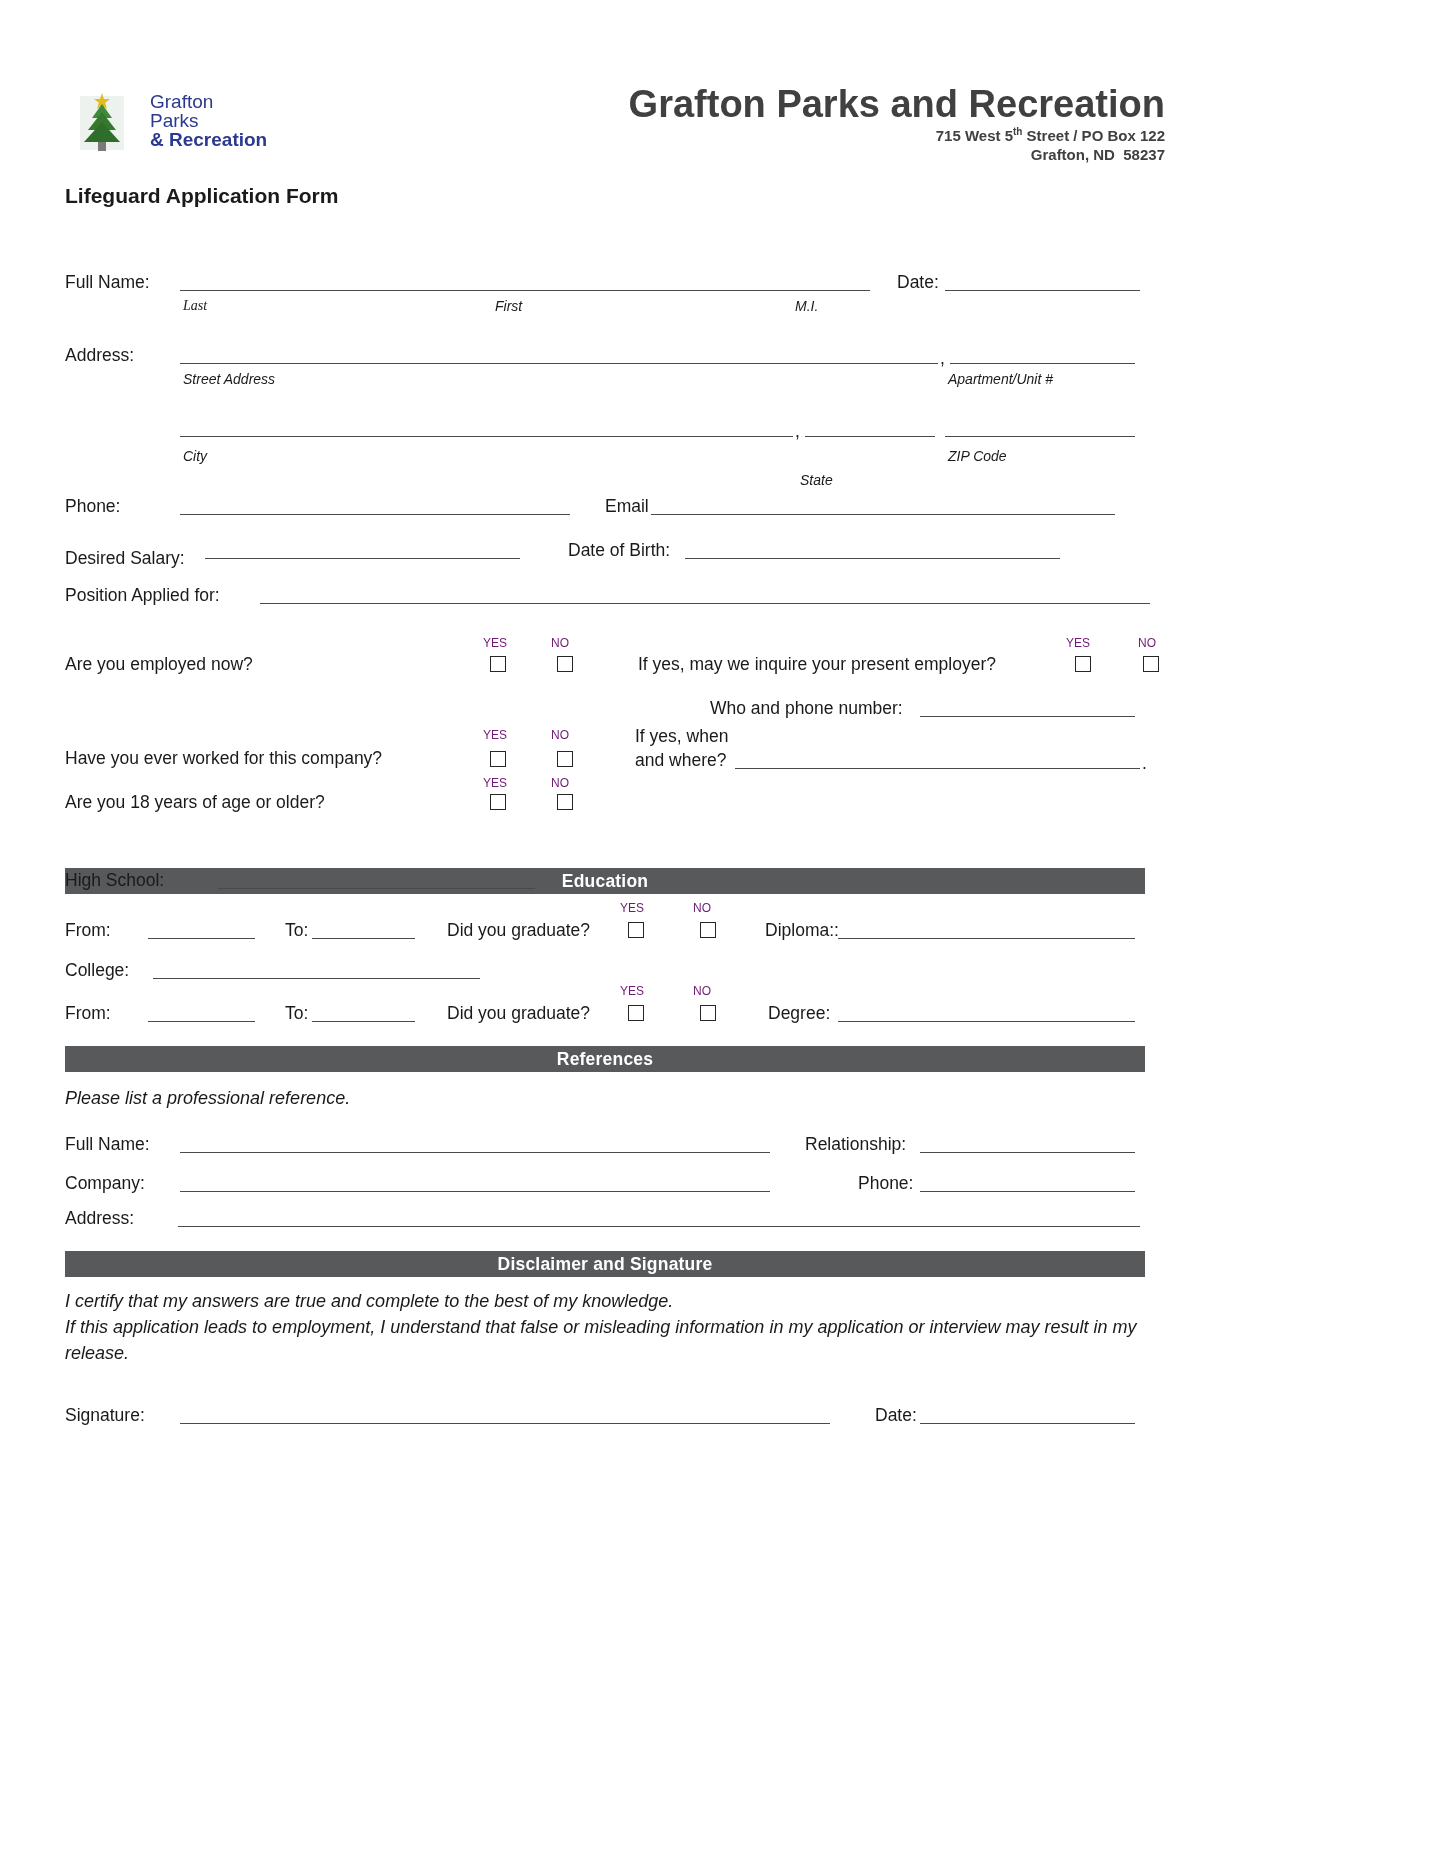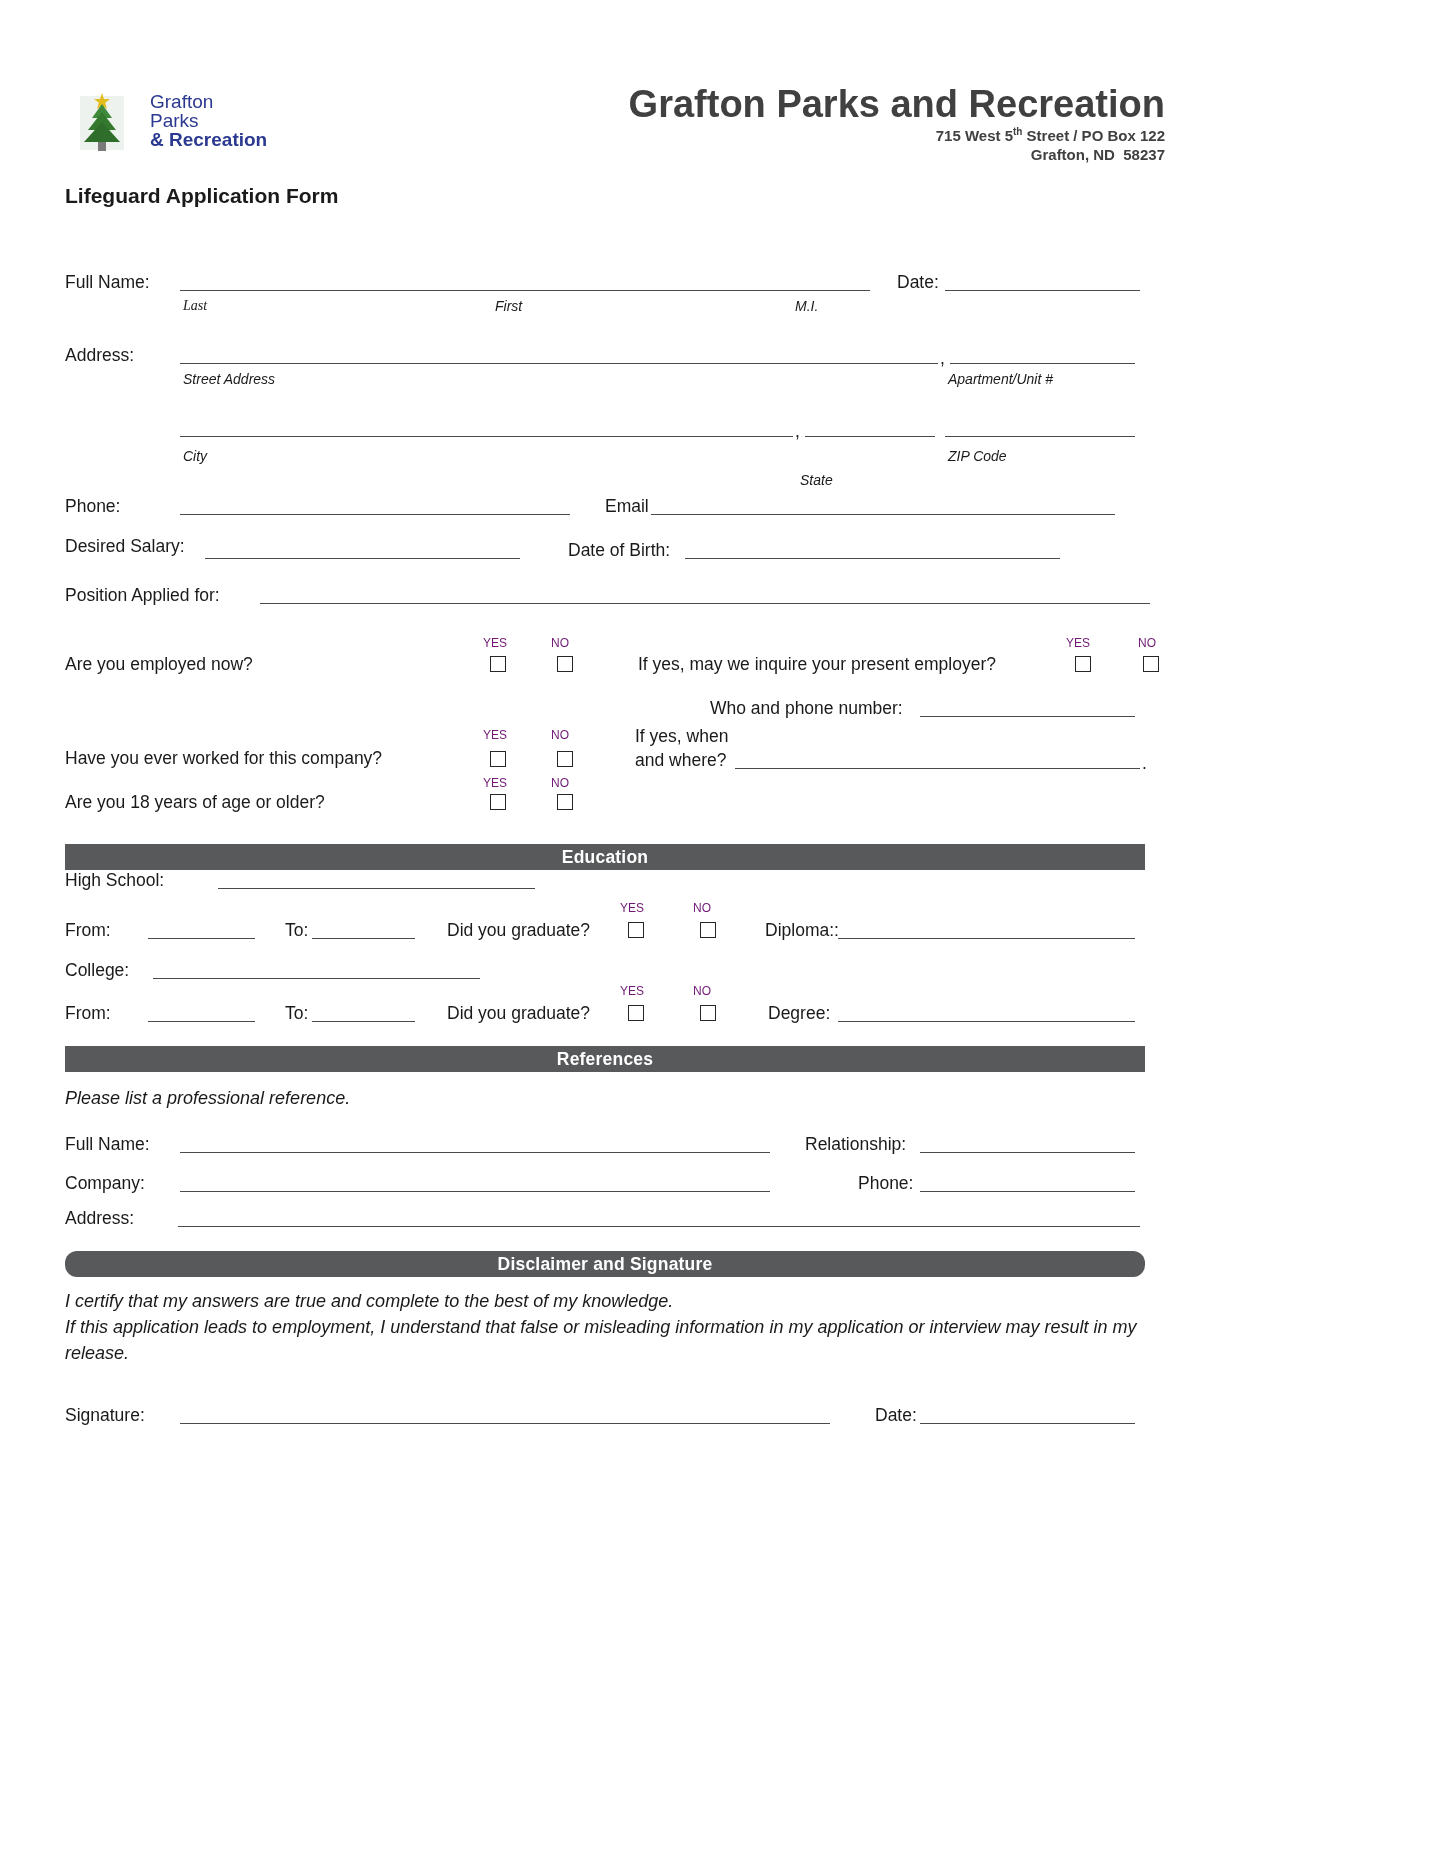--- a/index.html
+++ b/index.html
@@ -77,21 +77,21 @@
   <div class="abs line" style="left:945px; top:418px; width:190px;"></div>
   <span class="abs hint" style="left:183px; top:448px;">City</span>
   <span class="abs hint" style="left:800px; top:448px;margin-top:24px;">State</span>
   <span class="abs hint" style="left:948px; top:448px;">ZIP Code</span>
 
   <span class="abs lbl" style="left:65px; top:496px;">Phone:</span>
   <div class="abs line" style="left:180px; top:496px; width:390px;"></div>
   <span class="abs lbl" style="left:605px; top:496px;">Email</span>
   <div class="abs line" style="left:651px; top:496px; width:464px;"></div>
 
-  <span class="abs lbl" style="left:65px; top:536px;">Desired Salary:</span>
+  <span class="abs lbl" style="left:65px; top:548px;">Desired Salary:</span>
   <div class="abs line" style="left:205px; top:540px; width:315px;"></div>
   <span class="abs lbl" style="left:568px; top:540px;">Date of Birth:</span>
   <div class="abs line" style="left:685px; top:540px; width:375px;"></div>
 
   <span class="abs lbl" style="left:65px; top:585px;">Position Applied for:</span>
   <div class="abs line" style="left:260px; top:585px; width:890px;"></div>
 
   <span class="abs yn" style="left:483px; top:636px;">YES</span>
   <span class="abs yn" style="left:551px; top:636px;">NO</span>
   <span class="abs yn" style="left:1066px; top:636px;">YES</span>
@@ -115,21 +115,21 @@
   <span class="abs lbl" style="left:635px; top:750px;">and where?</span>
   <div class="abs line" style="left:735px; top:750px; width:405px;"></div>
   <span class="abs lbl" style="left:1142px; top:753px;">.</span>
 
   <span class="abs yn" style="left:483px; top:776px;">YES</span>
   <span class="abs yn" style="left:551px; top:776px;">NO</span>
   <span class="abs lbl" style="left:65px; top:792px;">Are you 18 years of age or older?</span>
   <div class="abs cb" style="left:490px; top:794px;"></div>
   <div class="abs cb" style="left:557px; top:794px;"></div>
 
-  <div class="abs bar" style="top:844px;">Education</div>
+  <div class="abs bar" style="top:868px;">Education</div>
 
   <span class="abs lbl" style="left:65px; top:870px;">High School:</span>
   <div class="abs line" style="left:218px; top:870px; width:317px;"></div>
 
   <span class="abs yn" style="left:620px; top:901px;">YES</span>
   <span class="abs yn" style="left:693px; top:901px;">NO</span>
   <span class="abs lbl" style="left:65px; top:920px;">From:</span>
   <div class="abs line" style="left:148px; top:920px; width:107px;"></div>
   <span class="abs lbl" style="left:285px; top:920px;">To:</span>
   <div class="abs line" style="left:312px; top:920px; width:103px;"></div>
@@ -164,21 +164,21 @@
   <div class="abs line" style="left:920px; top:1134px; width:215px;"></div>
 
   <span class="abs lbl" style="left:65px; top:1173px;">Company:</span>
   <div class="abs line" style="left:180px; top:1173px; width:590px;"></div>
   <span class="abs lbl" style="left:858px; top:1173px;">Phone:</span>
   <div class="abs line" style="left:920px; top:1173px; width:215px;"></div>
 
   <span class="abs lbl" style="left:65px; top:1208px;">Address:</span>
   <div class="abs line" style="left:178px; top:1208px; width:962px;"></div>
 
-  <div class="abs bar" style="top:1251px;border-radius:12px;">Disclaimer and Signature</div>
+  <div class="abs bar" style="top:1251px;">Disclaimer and Signature</div>
 
   <div class="abs" style="left:65px; top:1288px; width:1080px;">
     <div class="italic-p">I certify that my answers are true and complete to the best of my knowledge.</div>
     <div class="italic-p">If this application leads to employment, I understand that false or misleading information in my application or interview may result in my release.</div>
   </div>
 
   <span class="abs lbl" style="left:65px; top:1405px;">Signature:</span>
   <div class="abs line" style="left:180px; top:1405px; width:650px;"></div>
   <span class="abs lbl" style="left:875px; top:1405px;">Date:</span>
   <div class="abs line" style="left:920px; top:1405px; width:215px;"></div>

